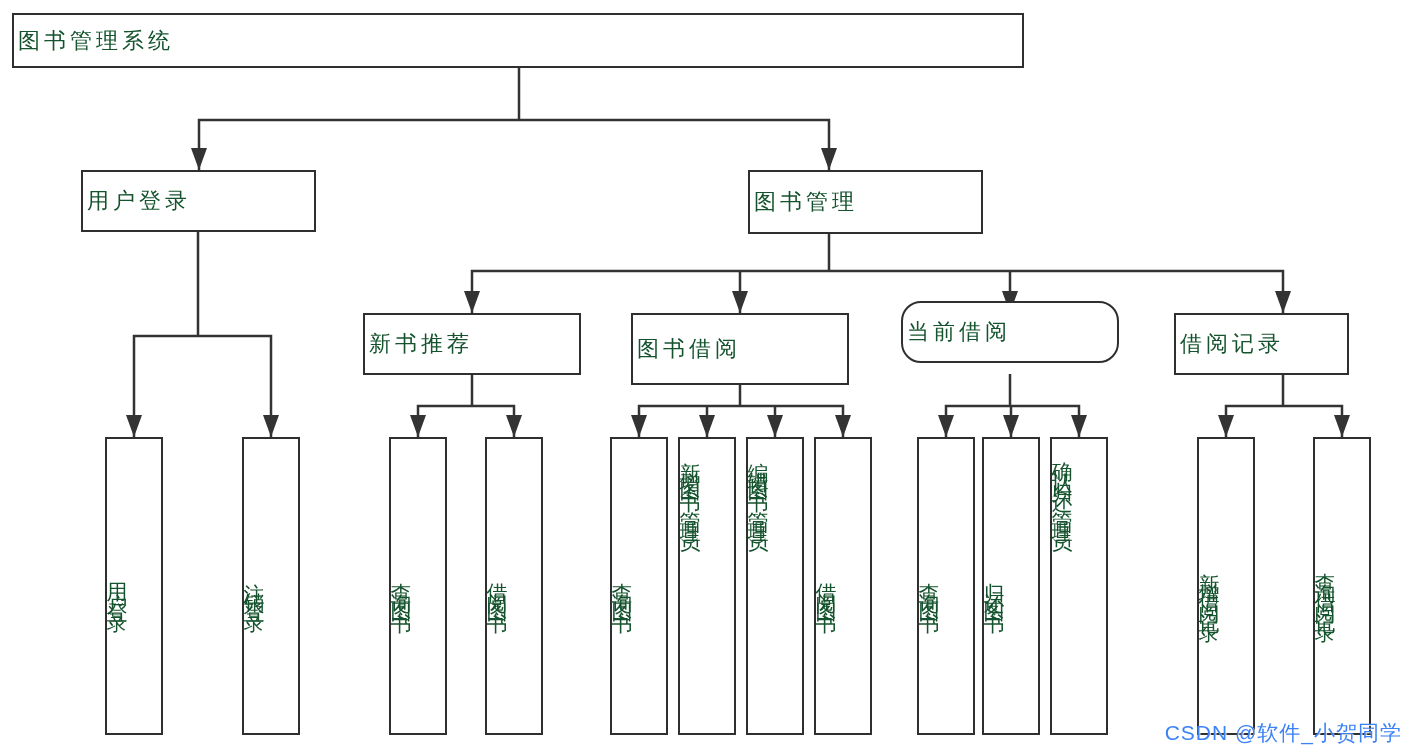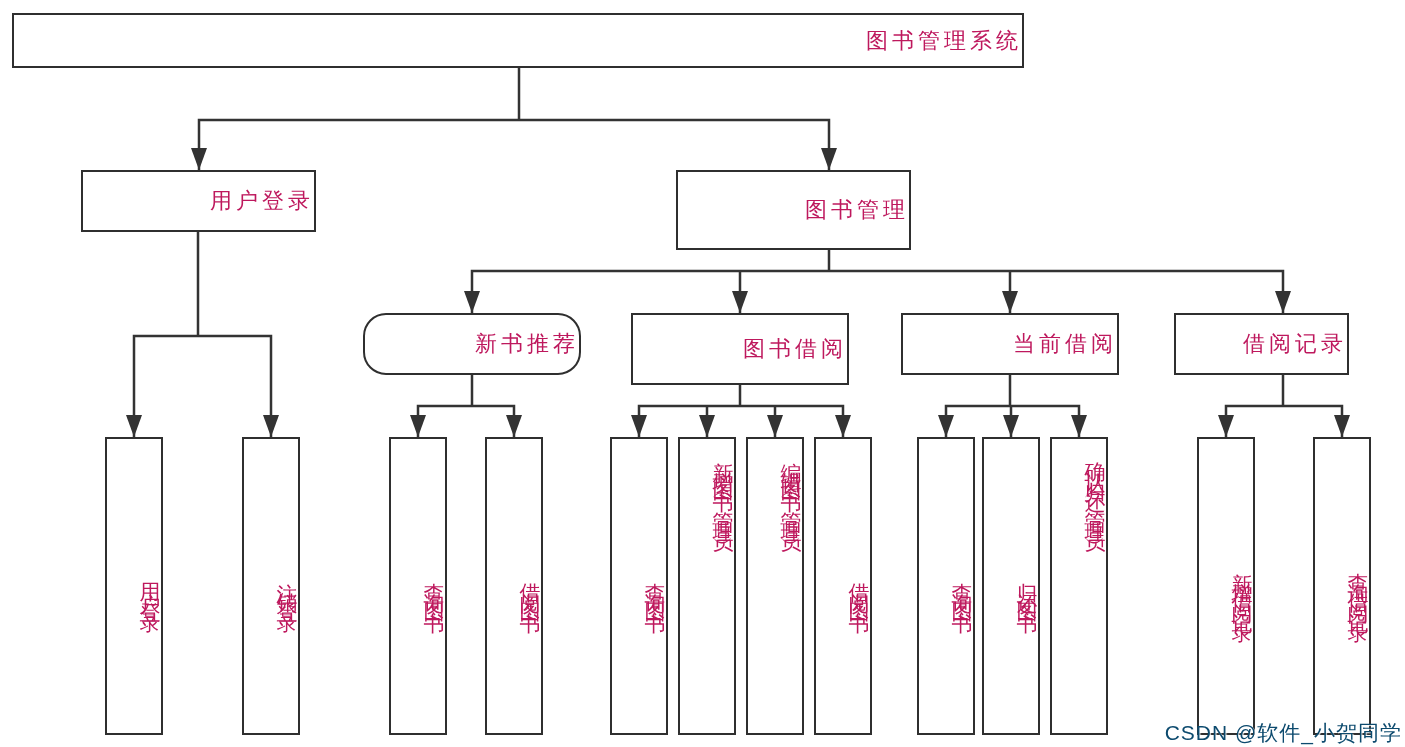--- a/index.html
+++ b/index.html
@@ -17,22 +17,22 @@
     width: 1405px; height: 747px;
     pointer-events: none;
   }
   .box {
     position: absolute;
     background: #ffffff;
     border: 2.5px solid #2f2f2f;
     box-sizing: border-box;
     display: flex;
     align-items: center;
-    justify-content: flex-end;
-    color: #be185d;
+    justify-content: flex-start;
+    color: #14532d;
   }
   .box.h .lbl {
     font-size: 22px;
     letter-spacing: 4px;
     text-indent: 4px;
     white-space: nowrap;
     line-height: 1;
   }
   .box.v {
     top: 437px;
@@ -49,21 +49,21 @@
   .box.v.top {
     align-items: flex-start;
     padding-top: 6px;
   }
   .watermark {
     position: absolute;
     right: 3px;
     bottom: 0px;
     font-size: 21px;
     letter-spacing: 1px;
-    color: #0c4a6e;
+    color: #3b82f6;
     text-shadow: 1px 1px 1px rgba(255,255,255,0.9);
     z-index: 6;
     white-space: nowrap;
   }
 </style>
 </head>
 <body>
 
 <div class="stage">
 
@@ -101,31 +101,31 @@
     </g>
   </svg>
 
   <div class="box h" style="left:12px; top:13px; width:1012px; height:55px;">
     <span class="lbl">图书管理系统</span>
   </div>
 
   <div class="box h" style="left:81px; top:170px; width:235px; height:62px;">
     <span class="lbl">用户登录</span>
   </div>
-  <div class="box h" style="left:676px; top:170px; width:235px; height:80px;padding-left:40px;">
+  <div class="box h" style="left:748px; top:170px; width:235px; height:64px;">
     <span class="lbl">图书管理</span>
   </div>
 
-  <div class="box h" style="left:363px; top:313px; width:218px; height:62px;border-radius:23px;">
+  <div class="box h" style="left:363px; top:313px; width:218px; height:62px;">
     <span class="lbl">新书推荐</span>
   </div>
   <div class="box h" style="left:631px; top:313px; width:218px; height:72px;">
     <span class="lbl">图书借阅</span>
   </div>
-  <div class="box h" style="left:901px; top:313px; width:218px; height:62px;">
+  <div class="box h" style="left:901px; top:301px; width:218px; height:62px;border-radius:20px;">
     <span class="lbl">当前借阅</span>
   </div>
   <div class="box h" style="left:1174px; top:313px; width:175px; height:62px;">
     <span class="lbl">借阅记录</span>
   </div>
 
   <div class="box v" style="left:105px;">
     <span class="vlbl">用户登录</span>
   </div>
   <div class="box v" style="left:242px;">

